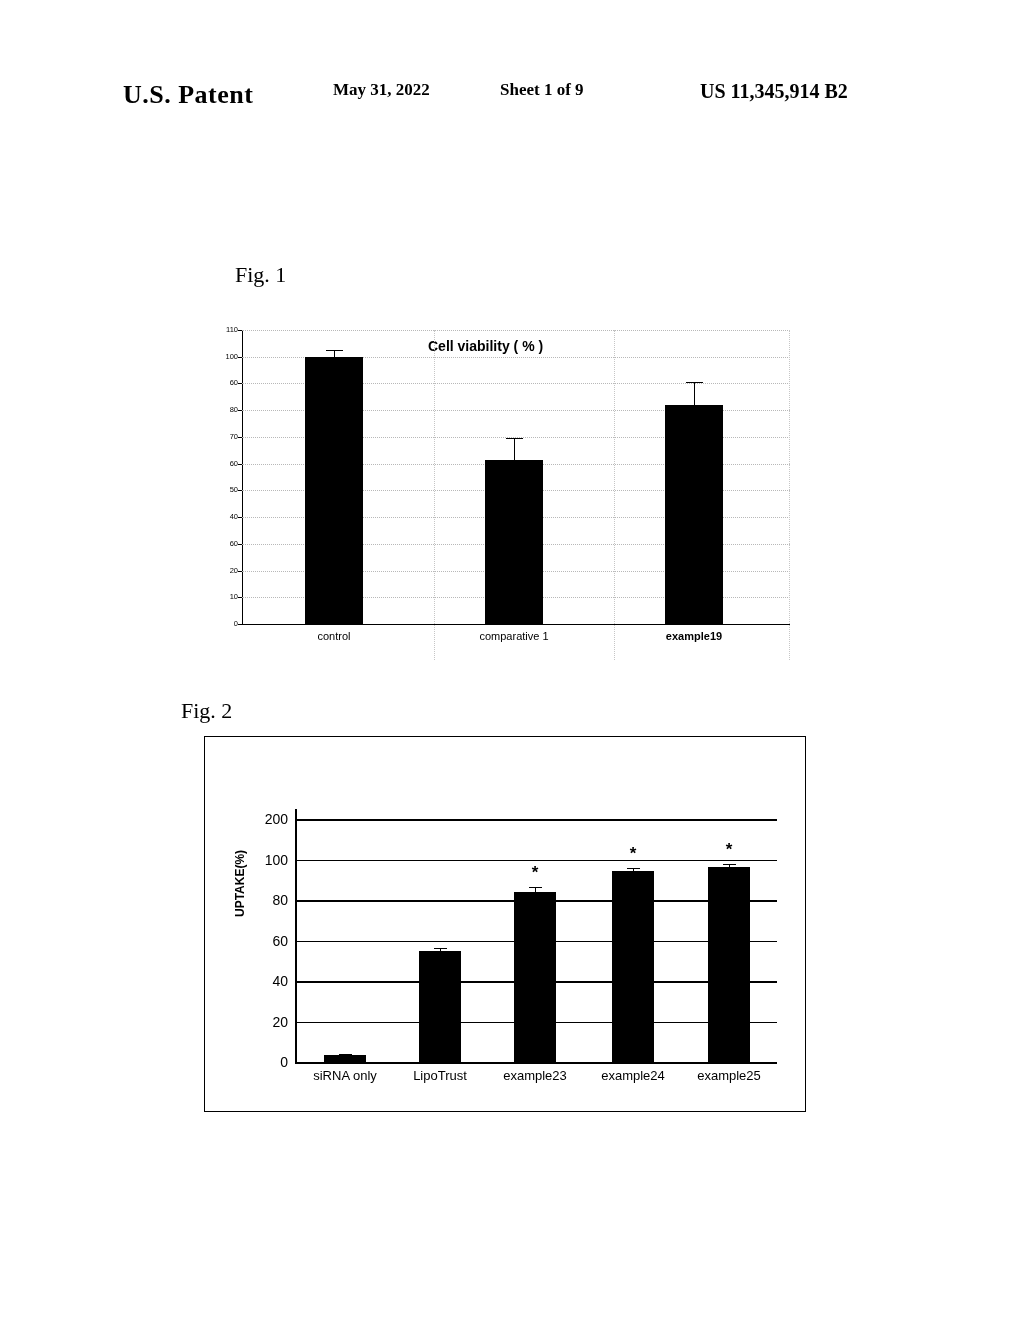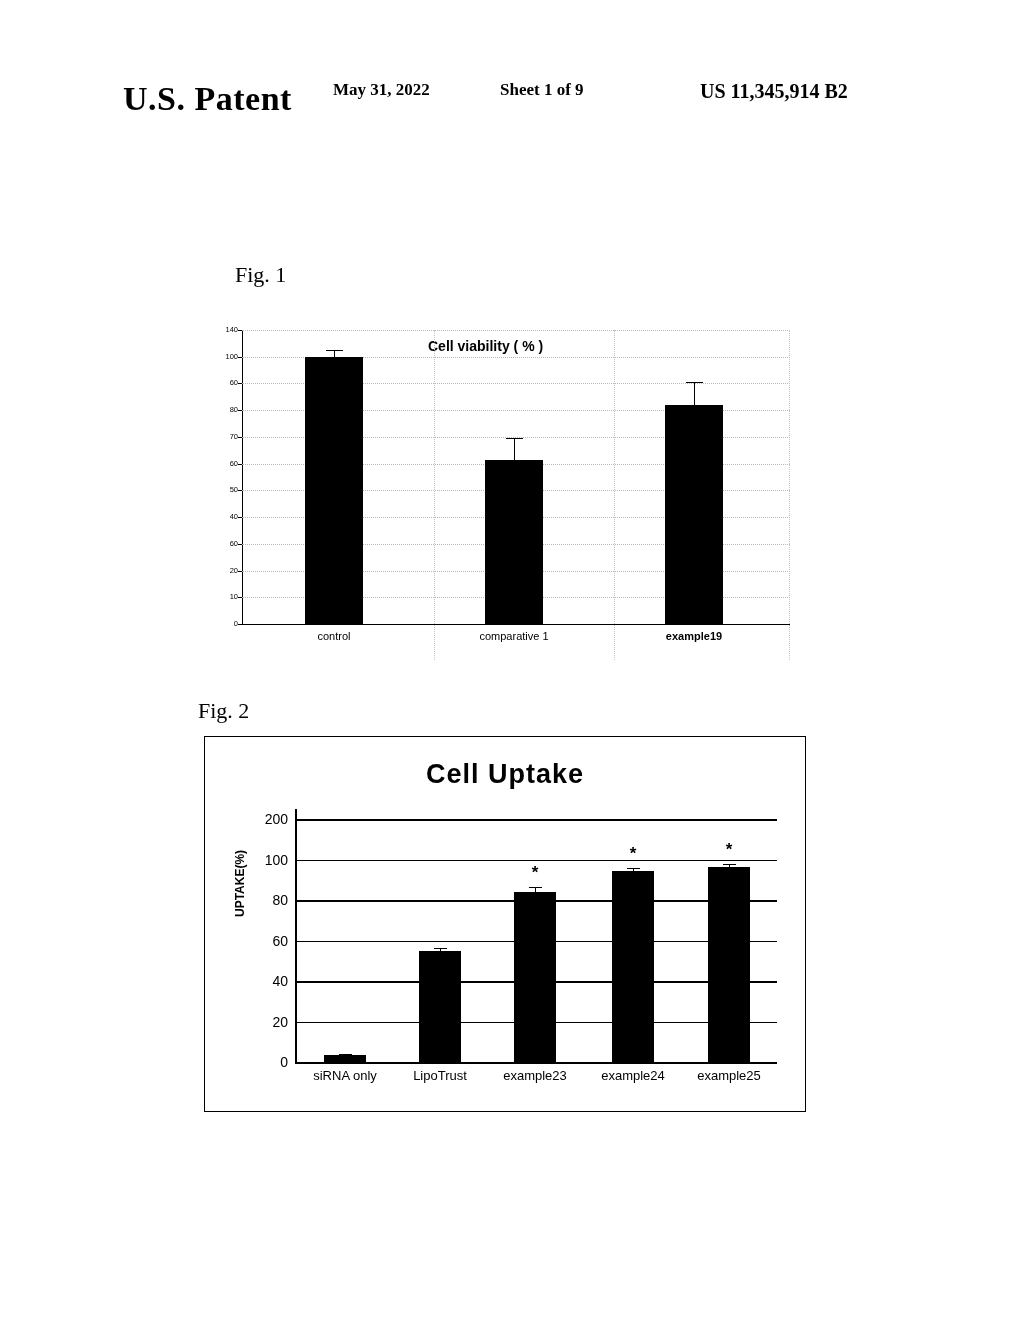--- a/index.html
+++ b/index.html
@@ -24,21 +24,21 @@
     width: 1020px;
     height: 34px;
     display: flex;
     align-items: baseline;
   }
   .ph-title {
     position: absolute;
     left: 123px;
     font-family: "Liberation Serif", serif;
     font-weight: bold;
-    font-size: 34px;
+    font-size: 26px;
     letter-spacing: 0.5px;
   }
   .ph-date {
     position: absolute;
     left: 333px;
     font-family: "Liberation Serif", serif;
     font-weight: bold;
     font-size: 17px;
   }
   .ph-sheet {
@@ -56,21 +56,21 @@
     font-size: 20px;
   }
 
   
   .fig-label {
     position: absolute;
     font-family: "Liberation Serif", serif;
     font-size: 22px;
   }
   #fig1-label { left: 198px; top: 262px; margin-left: 37px; }
-  #fig2-label { left: 198px; top: 698px; }
+  #fig2-label { left: 181px; top: 698px; }
 
   
   #fig1 {
     position: absolute;
     left: 200px;
     top: 320px;
     width: 600px;
     height: 325px;
   }
   #fig1 .f1-title {
@@ -311,21 +311,21 @@
       <div class="ytickmark" style="top: 80.1818px;"></div>
       <div class="ytick" style="top: 80.1818px;">80</div>
       <div class="gridrow" style="top: 53.4545px;"></div>
       <div class="ytickmark" style="top: 53.4545px;"></div>
       <div class="ytick" style="top: 53.4545px;">60</div>
       <div class="gridrow" style="top: 26.7273px;"></div>
       <div class="ytickmark" style="top: 26.7273px;"></div>
       <div class="ytick" style="top: 26.7273px;">100</div>
       <div class="gridrow" style="top: 0px;"></div>
       <div class="ytickmark" style="top: 0px;"></div>
-      <div class="ytick" style="top: 0px;">140</div>
+      <div class="ytick" style="top: 0px;">110</div>
       <div class="vgrid" style="left: 192px;"></div>
       <div class="vgrid" style="left: 372px;"></div>
       <div class="vgrid" style="left: 547px;"></div>
       <div class="bar" style="left: 63px; top: 26.7273px; height: 267.273px;"></div>
       <div class="errbar" style="left: 92px; top: 20.0455px; height: 6.68182px;"></div>
       <div class="errcap" style="left: 84px; top: 20.0455px;"></div>
       <div class="xlabel" style="left: 92px;">control</div>
       <div class="bar" style="left: 243px; top: 129.627px; height: 164.373px;"></div>
       <div class="errbar" style="left: 272px; top: 108.245px; height: 21.3818px;"></div>
       <div class="errcap" style="left: 264px; top: 108.245px;"></div>
@@ -333,21 +333,20 @@
       <div class="bar" style="left: 423px; top: 74.8364px; height: 219.164px;"></div>
       <div class="errbar" style="left: 452px; top: 52.1182px; height: 22.7182px;"></div>
       <div class="errcap" style="left: 444px; top: 52.1182px;"></div>
       <div class="xlabel" style="left: 452px; font-weight: bold;">example19</div>
     </div>
 </div>
 
 <div class="fig-label" id="fig2-label">Fig. 2</div>
 
 <div id="fig2">
-  <div class="f2-title">Cell  Uptake</div>
   <div class="plot" id="f2-plot">
     <div class="ylabel">UPTAKE(%)</div>
     <div class="axis-y"></div>
     <div class="axis-x"></div>
   <div class="ytick" style="top: 253px;">0</div>
       <div class="gridrow" style="top: 212.52px;"></div>
       <div class="ytick" style="top: 212.52px;">20</div>
       <div class="gridrow" style="top: 172.04px;"></div>
       <div class="ytick" style="top: 172.04px;">40</div>
       <div class="gridrow" style="top: 131.56px;"></div>

